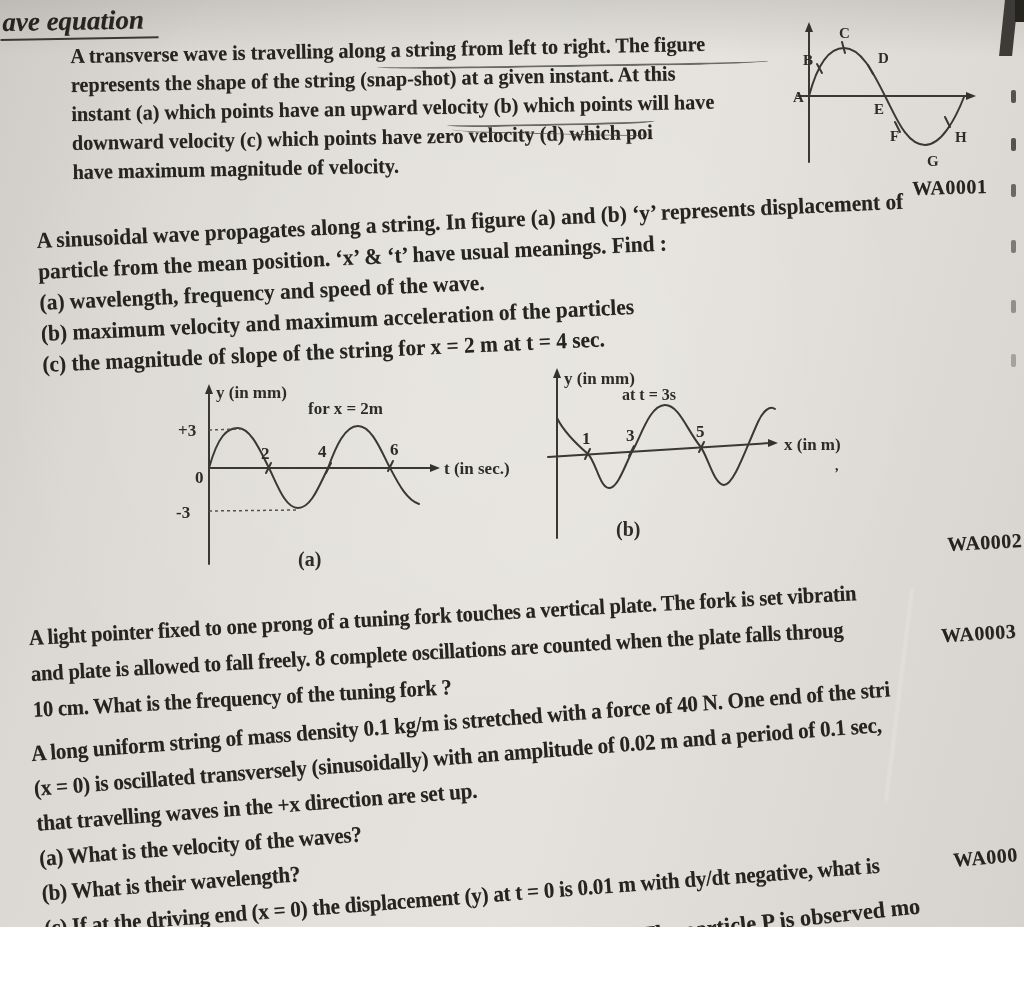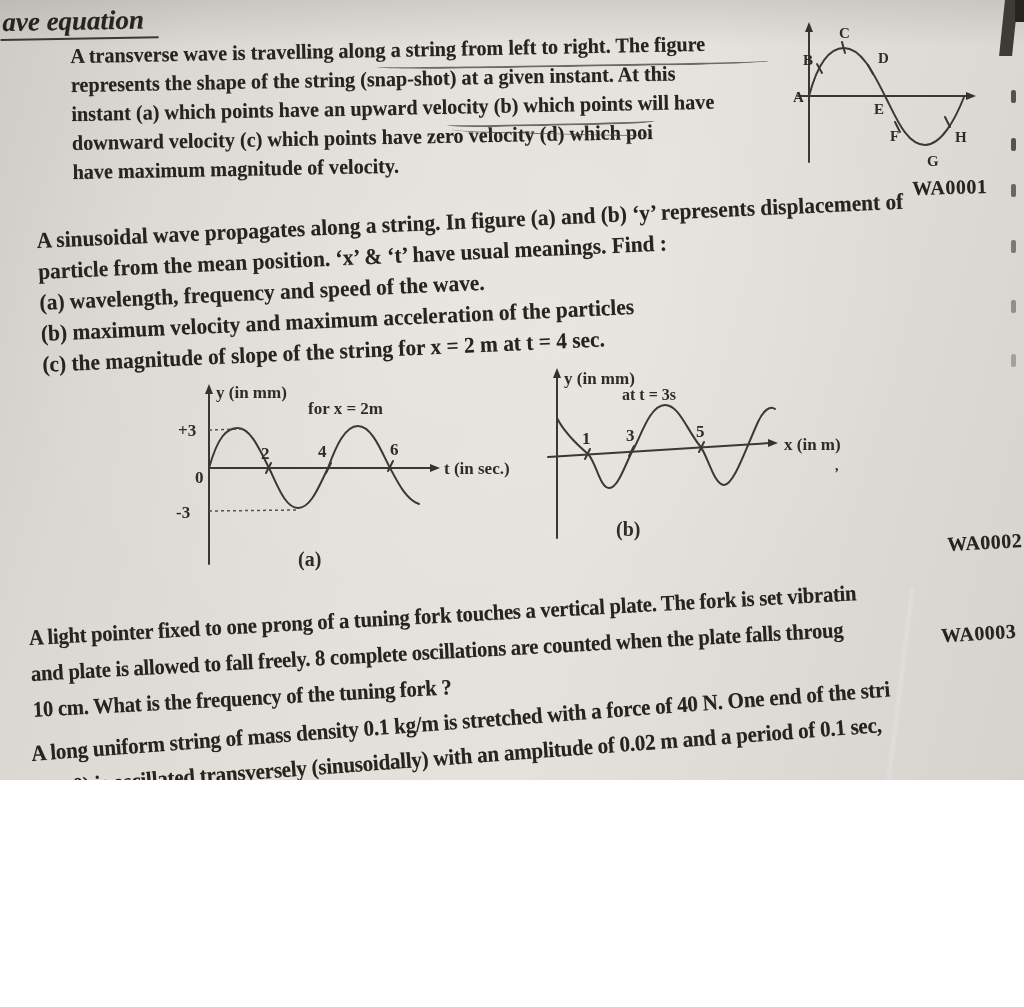--- a/index.html
+++ b/index.html
@@ -1,18 +1,18 @@
 <!DOCTYPE html>
 <html><head>
 <meta charset="utf-8">
 <style>
   html,body{margin:0;padding:0;}
   .page{
     position:relative;
-    width:1024px;height:780px;
+    width:1024px;height:927px;
     overflow:hidden;
     background:
       radial-gradient(ellipse at 45% 40%, rgba(255,255,255,0.16), rgba(255,255,255,0) 60%),
       linear-gradient(180deg, rgba(110,108,104,0.18), rgba(110,108,104,0) 6%),
       linear-gradient(105deg, #cfccc7 0%, #dbd8d3 16%, #e3e0db 40%, #e5e2dd 58%, #dedbd6 78%, #d6d3ce 100%);
     font-family:"Liberation Serif","DejaVu Serif",serif;
     color:#26241f;
   }
   .tx{
     position:absolute;

